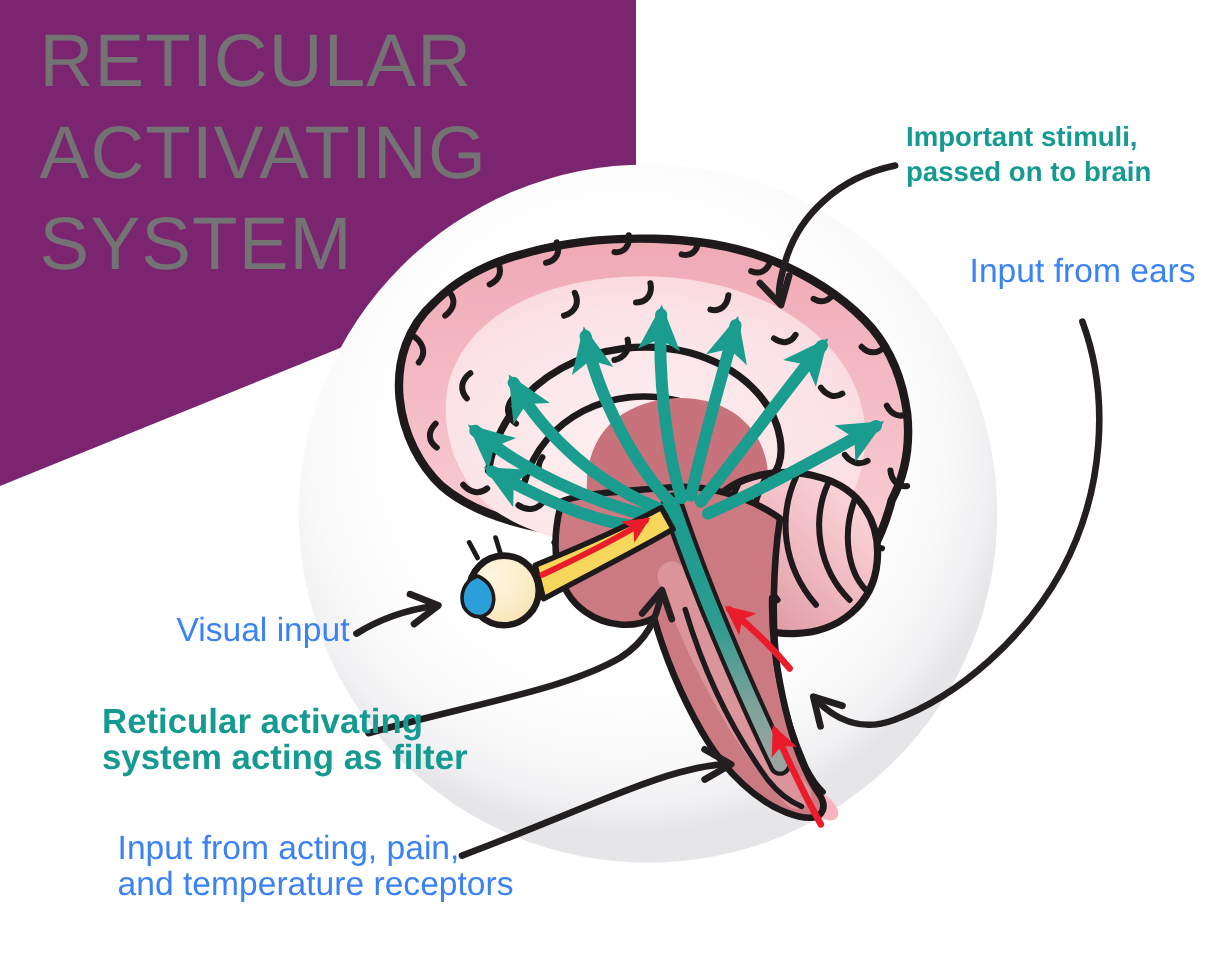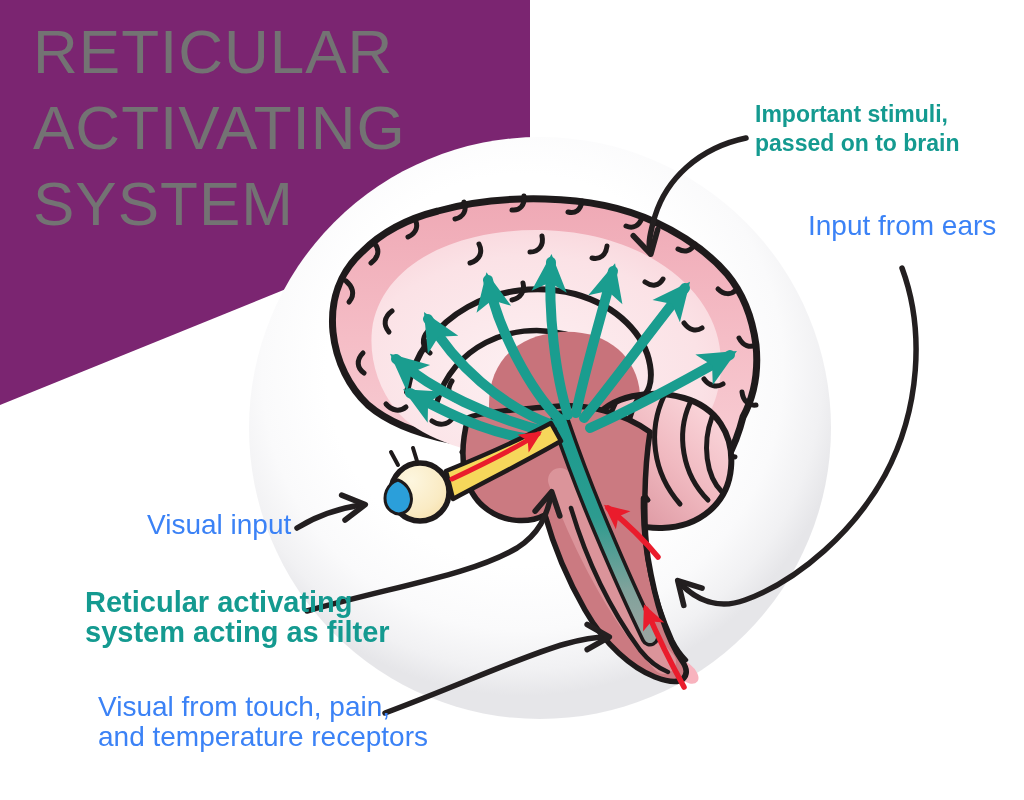--- a/index.html
+++ b/index.html
@@ -204,16 +204,16 @@
 <div class="label lbl-teal lbl-important">Important stimuli,
 passed on to brain</div>
 
 <div class="label lbl-gray lbl-ears">Input from ears</div>
 
 <div class="label lbl-gray lbl-visual">Visual input</div>
 
 <div class="label lbl-teal lbl-filter">Reticular activating
 system acting as filter</div>
 
-<div class="label lbl-gray lbl-touch">Visual from touch, pain,
+<div class="label lbl-gray lbl-touch">Input from acting, pain,
 and temperature receptors</div>
 
 </div>
 
 </body></html>

